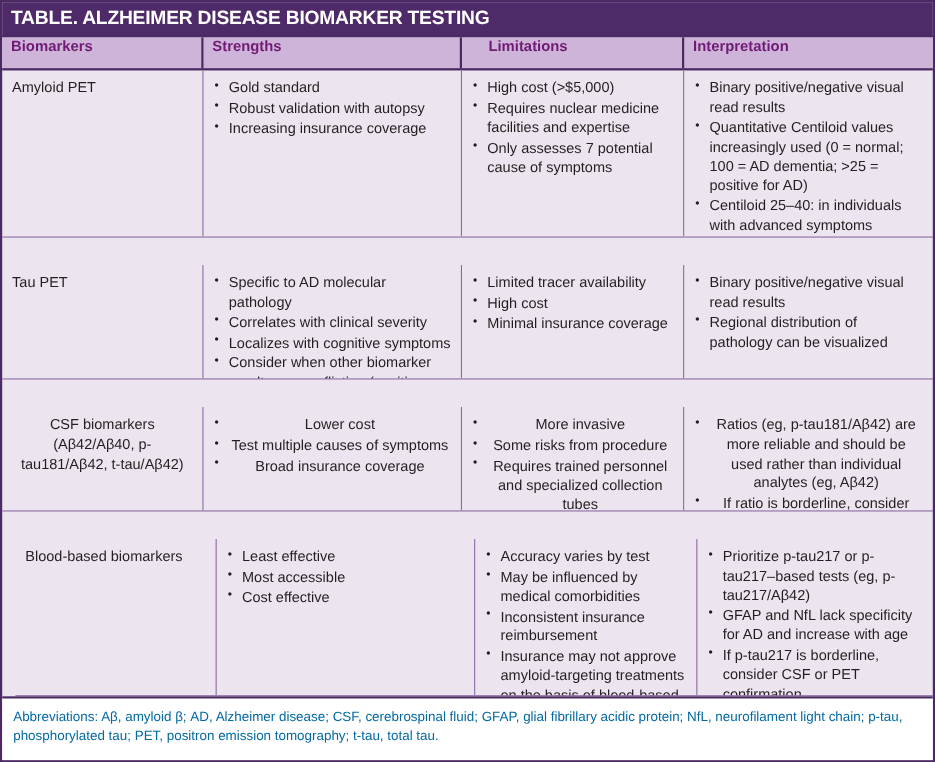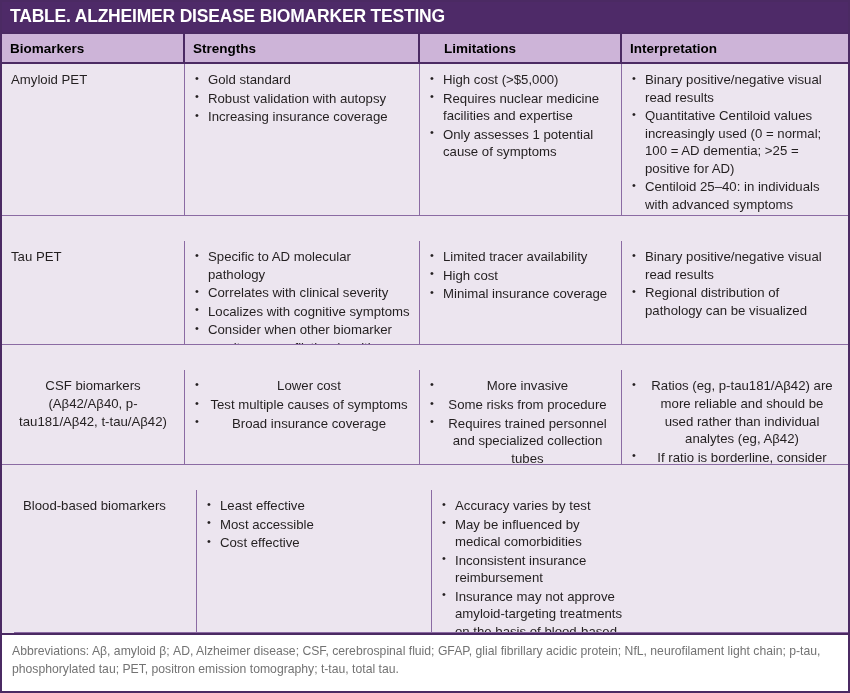--- a/index.html
+++ b/index.html
@@ -48,24 +48,23 @@
   .head-row {
     display: flex;
     background: #cdb4d8;
     height: 30px;
     min-height: 30px;
     border-bottom: 2px solid #4b2a63;
   }
   .head-cell {
     padding: 0 8px;
     display: flex;
-    align-items: center;
     font-size: 13.5px;
     font-weight: bold;
-    color: #000000;
+    color: #701a75;
     border-right: 2px solid #4b2a63;
     overflow: hidden;
   }
   .head-cell:last-child { border-right: none; }
 
   
   .c0 { width: 183px; min-width: 183px; }
   .c1 { width: 235px; min-width: 235px; }
   .c2 { width: 202px; min-width: 202px; padding-left: 24px; }
   .c3 { flex: 1 1 auto; }
@@ -127,21 +126,21 @@
   .footnote {
     border-top: 2px solid #4b2a63;
     background: #ffffff;
     padding: 8px 10px 6px 10px;
     height: 58px;
     min-height: 58px;
   }
   .footnote .foot-text {
     font-size: 12.2px;
     line-height: 1.45;
-    color: #737373;
+    color: #0369a1;
   }
 </style>
 </head>
 <body>
 
 <div class="table-wrap">
 
   <div class="title-bar">
     <span class="title-text">TABLE. ALZHEIMER DISEASE BIOMARKER TESTING</span>
   </div>
@@ -171,21 +170,21 @@
         <ul class="bullets">
           <li>Gold standard</li>
           <li>Robust validation with autopsy</li>
           <li>Increasing insurance coverage</li>
         </ul>
       </div>
       <div class="data-cell c2">
         <ul class="bullets">
           <li>High cost (&gt;$5,000)</li>
           <li>Requires nuclear medicine facilities and expertise</li>
-          <li>Only assesses 1 potential cause of symptoms</li>
+          <li>Only assesses 7 potential cause of symptoms</li>
         </ul>
       </div>
       <div class="data-cell c3">
         <ul class="bullets">
           <li>Binary positive/negative visual read results</li>
           <li>Quantitative Centiloid values increasingly used (0 = normal; 100 = AD dementia; &gt;25 = positive for AD)</li>
           <li>Centiloid 25–40: in individuals with advanced symptoms (dementia), should raise suspicion for mixed etiologies</li>
         </ul>
       </div>
     </div>
@@ -255,20 +254,27 @@
         </ul>
       </div>
       <div class="data-cell c2">
         <ul class="bullets">
           <li>Accuracy varies by test</li>
           <li>May be influenced by medical comorbidities</li>
           <li>Inconsistent insurance reimbursement</li>
           <li>Insurance may not approve amyloid-targeting treatments on the basis of blood-based biomarkers</li>
         </ul>
       </div>
+      <div class="data-cell c3">
+        <ul class="bullets">
+          <li>Prioritize p-tau217 or p-tau217–based tests (eg, p-tau217/Aβ42)</li>
+          <li>GFAP and NfL lack specificity for AD and increase with age</li>
+          <li>If p-tau217 is borderline, consider CSF or PET confirmation</li>
+        </ul>
+      </div>
     </div>
 
   </div>
 
   <div class="footnote">
     <div class="foot-text">Abbreviations: Aβ, amyloid β; AD, Alzheimer disease; CSF, cerebrospinal fluid; GFAP, glial fibrillary acidic protein; NfL, neurofilament light chain; p-tau, phosphorylated tau; PET, positron emission tomography; t-tau, total tau.</div>
   </div>
 
 </div>
 

